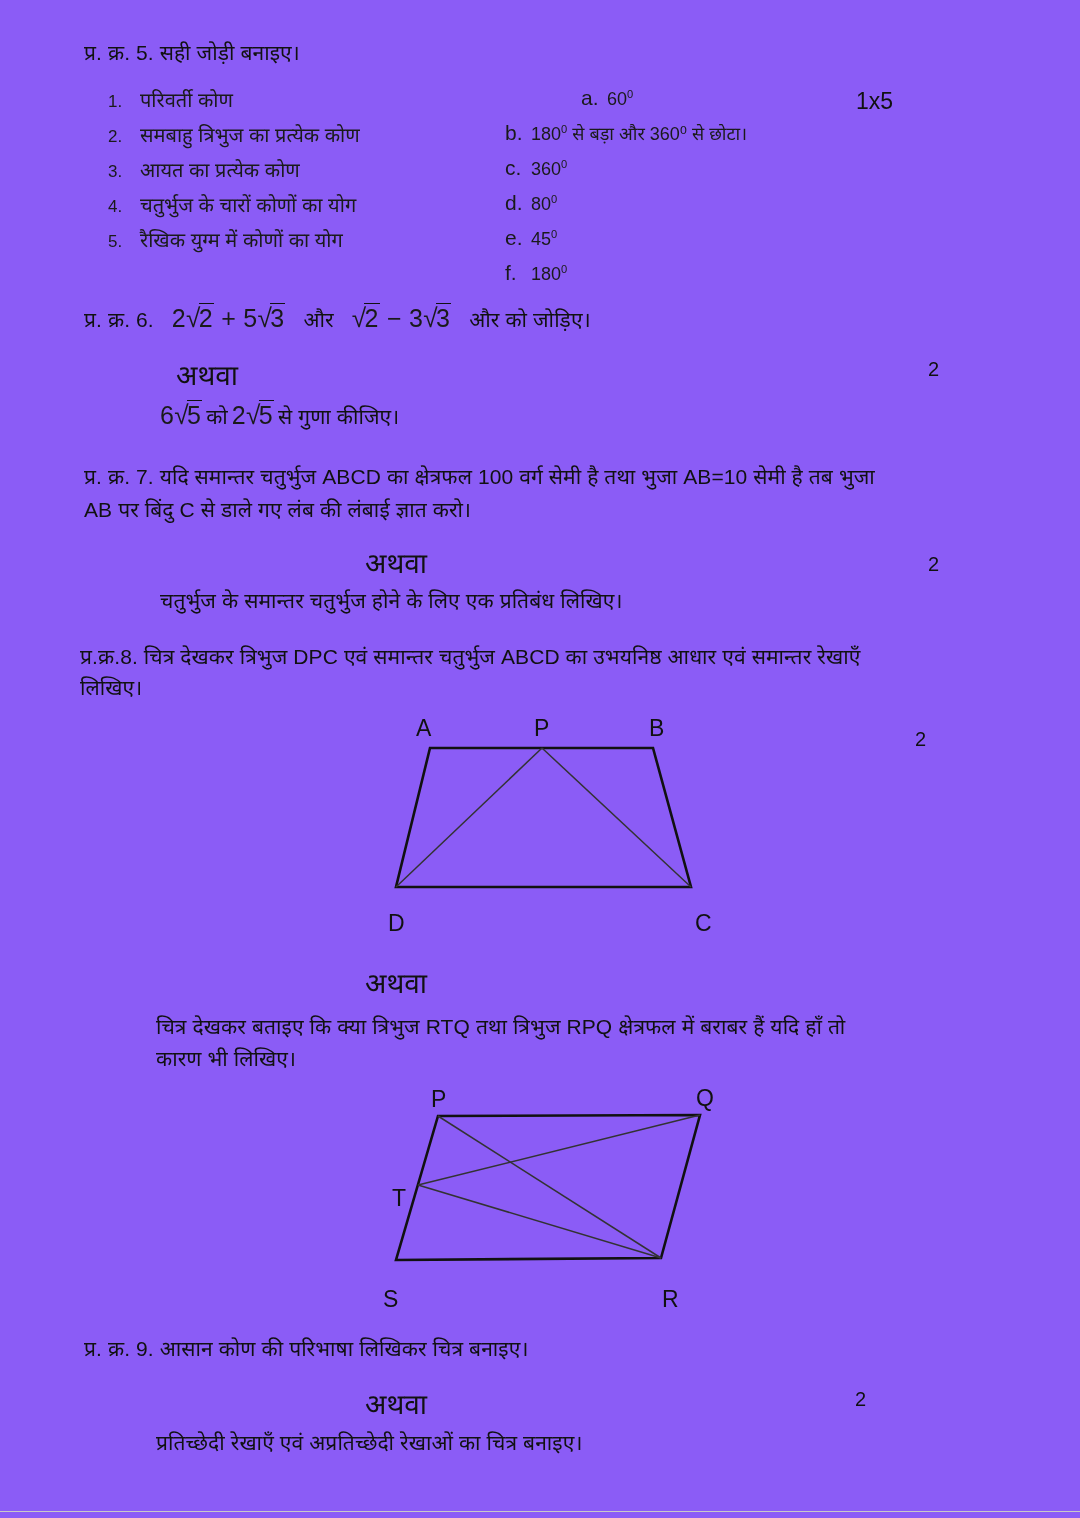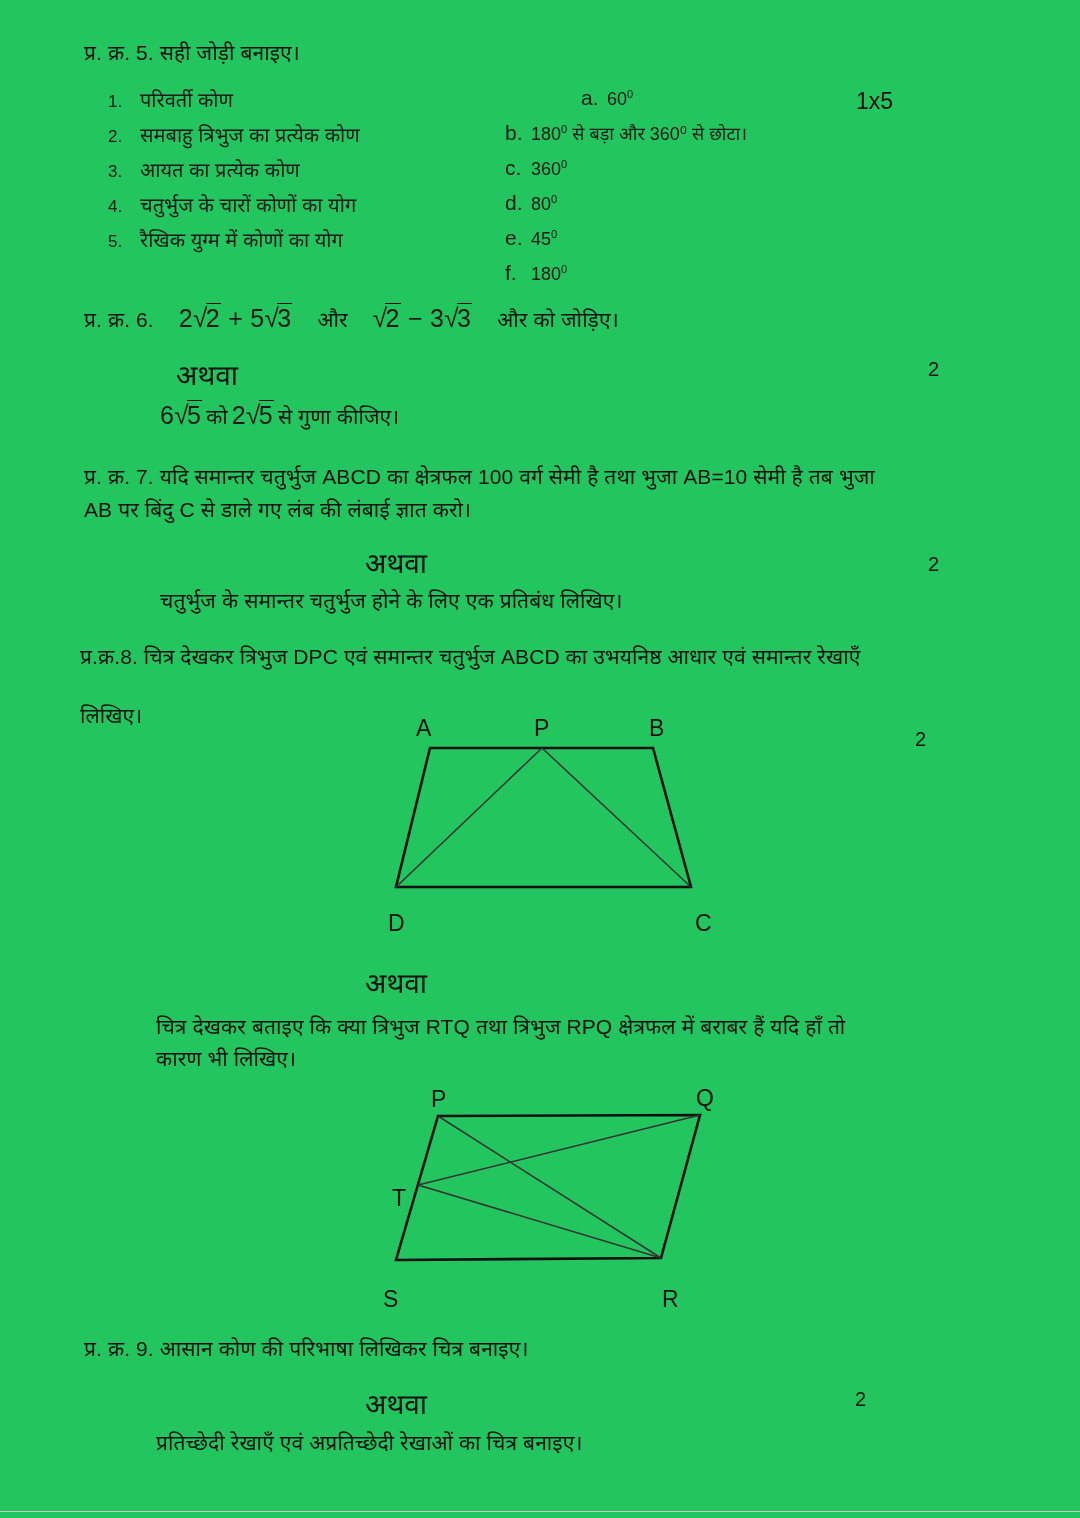--- a/index.html
+++ b/index.html
@@ -12,21 +12,21 @@
     height: 1518px;
     position: relative;
     font-family: "Liberation Sans", "DejaVu Sans", sans-serif;
     color: #1a1a1a;
     overflow: hidden;
   }
 
   .page {
     position: absolute;
     inset: 0;
-    background: #22c55e;
+    background: #8b5cf6;
   }
 
   
   .abs { position: absolute; }
 
   .qline {
     font-size: 21px;
     line-height: 30px;
     letter-spacing: 0.1px;
     color: #111;
@@ -177,21 +177,21 @@
     <div class="row">
       <span class="idx">e.</span>
       <span class="val"><span>45</span><sup class="deg">0</sup><span></span></span>
     </div>
     <div class="row">
       <span class="idx">f.</span>
       <span class="val"><span>180</span><sup class="deg">0</sup><span></span></span>
     </div>
   </div>
 
-  <div class="abs" style="left:84px; top:303px; display:flex; align-items:baseline; gap:25px;">
+  <div class="abs" style="left:84px; top:303px; display:flex; align-items:baseline; gap:18px;">
     <span class="qline qnum">प्र. क्र. 6.</span>
     <span class="math">
       <span class="surd">2<span class="rad">√</span><span class="num">2</span></span> + <span class="surd">5<span class="rad">√</span><span class="num">3</span></span>
     </span>
     <span class="qline">और</span>
     <span class="math">
       <span class="surd"><span class="rad">√</span><span class="num">2</span></span> − <span class="surd">3<span class="rad">√</span><span class="num">3</span></span>
     </span>
     <span class="qline">और को जोड़िए।</span>
   </div>
@@ -217,21 +217,21 @@
   <div class="abs qline" style="left:84px; top:495px; width:900px;">AB पर बिंदु C से डाले गए लंब की लंबाई ज्ञात करो।</div>
   <div class="marks" style="left:928px; top:505px;">2</div>
 
   <div class="athwa" style="left:365px; top:543px;">अथवा</div>
   <div class="abs qline" style="left:160px; top:586px;">चतुर्भुज के समान्तर चतुर्भुज होने के लिए एक प्रतिबंध लिखिए।</div>
 
   <div class="abs qline" style="left:80px; top:642px; width:920px;">
     <span>प्र.क्र.8.</span>
     <span>चित्र देखकर त्रिभुज DPC एवं समान्तर चतुर्भुज ABCD का उभयनिष्ठ आधार एवं समान्तर रेखाएँ</span>
   </div>
-  <div class="abs qline" style="left:80px; top:673px;margin-top:28px;">लिखिए।</div>
+  <div class="abs qline" style="left:80px; top:673px;">लिखिए।</div>
   <div class="marks" style="left:915px; top:680px;">2</div>
 
   <div class="figure" style="left:370px; top:715px; width:360px; height:230px;">
     <svg width="360" height="230" viewBox="0 0 360 230">
 
       <polygon points="60,33 283,33 321,172 26,172" fill="none" stroke="#111" stroke-width="2.6"></polygon>
 
       <line x1="26" y1="172" x2="172" y2="33" stroke="#333" stroke-width="1.5"></line>
 
       <line x1="172" y1="33" x2="321" y2="172" stroke="#333" stroke-width="1.5"></line>

